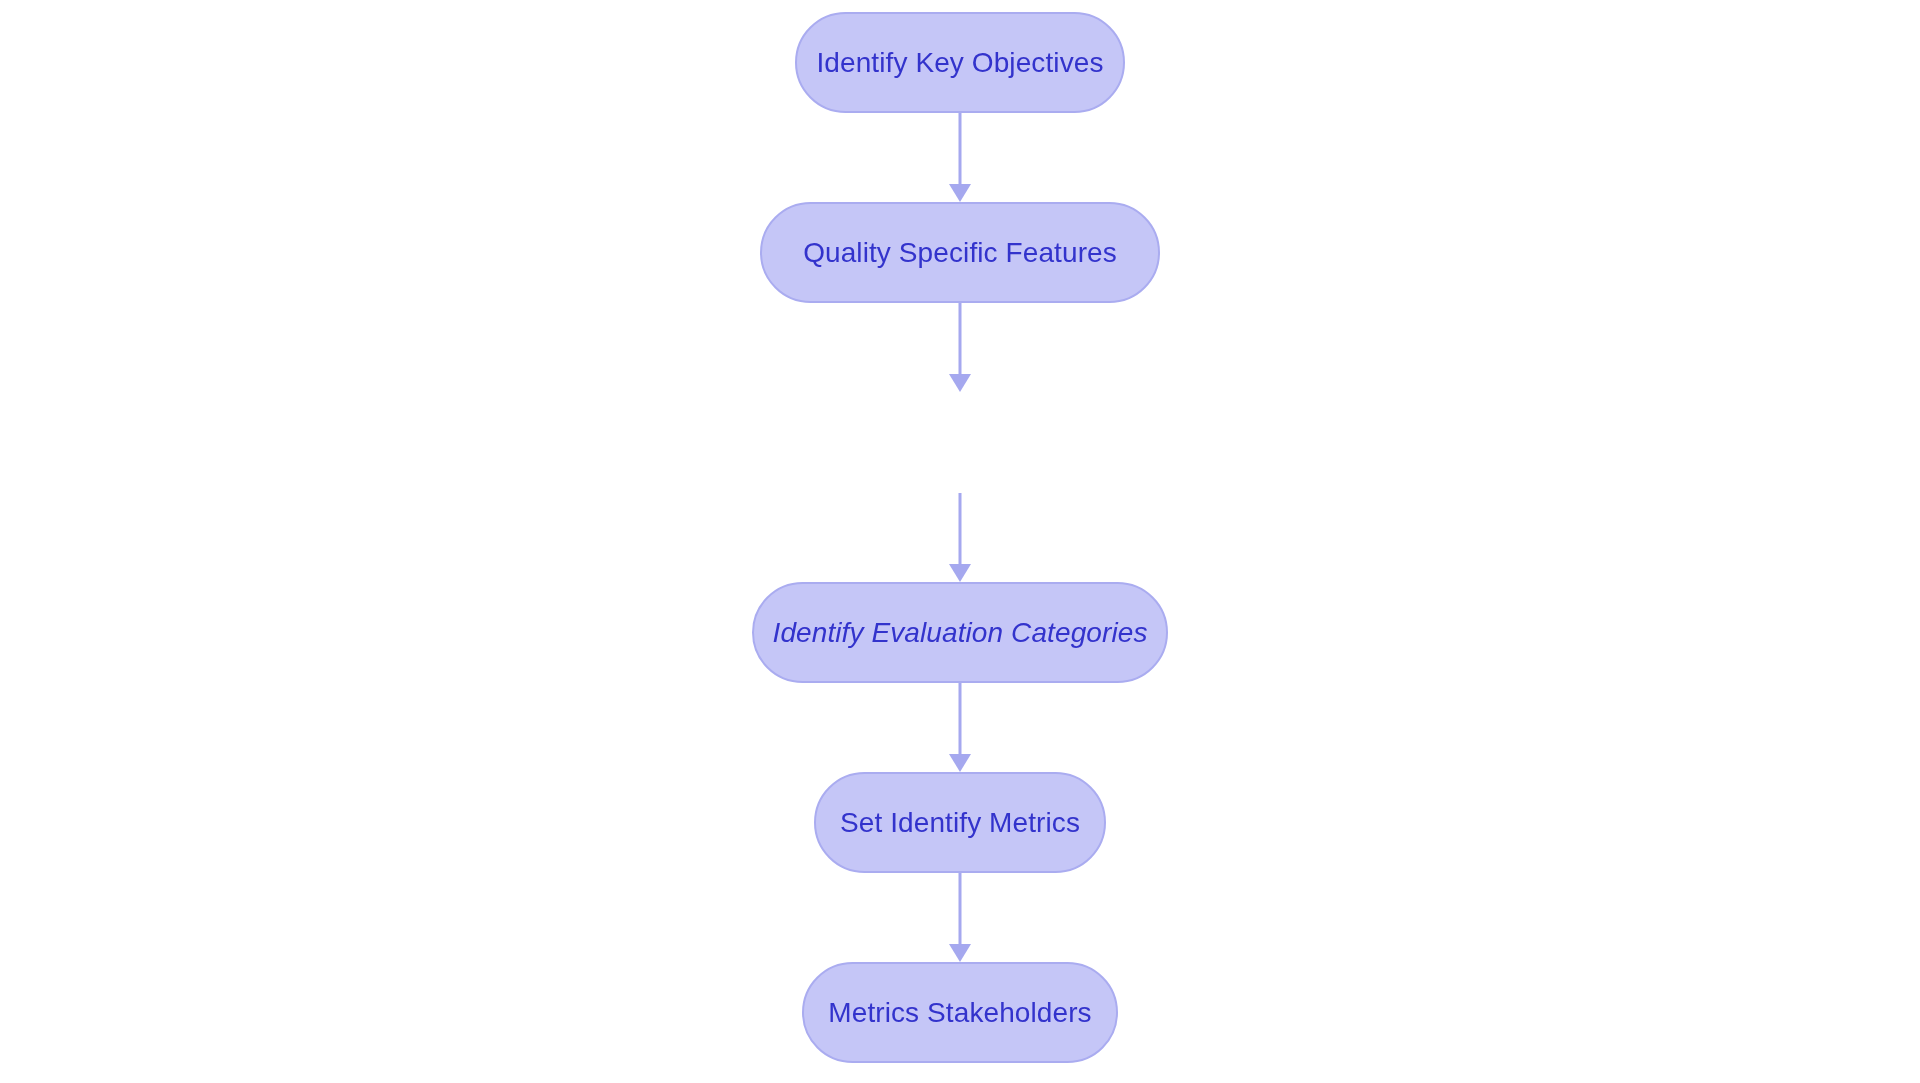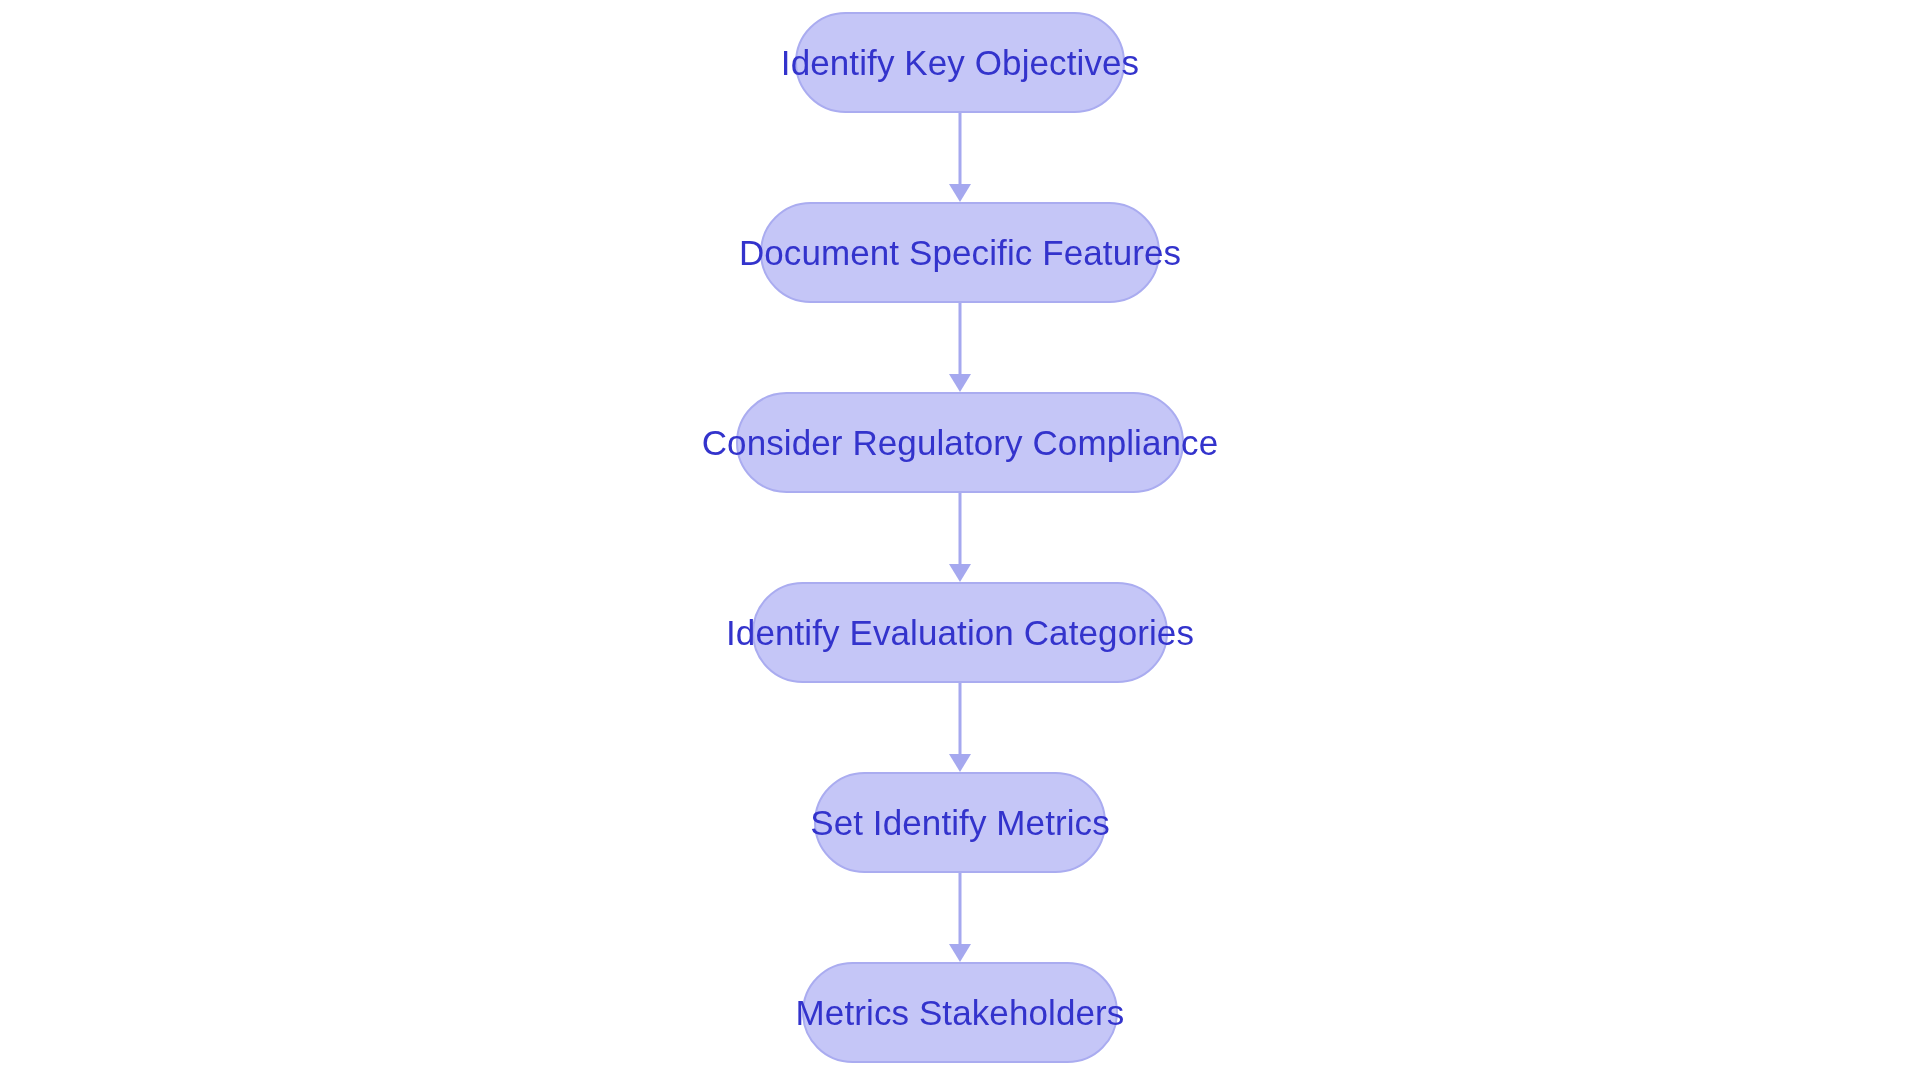--- a/index.html
+++ b/index.html
@@ -30,21 +30,21 @@
     border: 2px solid #aaacf0;
     background: #c5c6f7;
     border-radius: 52px;
     display: flex;
     align-items: center;
     justify-content: center;
     transform: translateX(-50%);
   }
   .flow-node-label {
     color: #3333cc;
-    font-size: 35px;
+    font-size: 28px;
     font-weight: 400;
     letter-spacing: 0.1px;
     line-height: 1;
     white-space: nowrap;
     user-select: none;
   }
 
   
   .flow-connector {
     position: absolute;
@@ -92,26 +92,23 @@
       <div class="connector-head" style="border-top-color: rgb(165, 168, 239);"></div>
     </div>
     <div class="flow-connector" style="left: 960px; top: 873px; height: 89px;">
       <div class="connector-line" style="height: 71px; background: rgb(165, 168, 239);"></div>
       <div class="connector-head" style="border-top-color: rgb(165, 168, 239);"></div>
     </div>
     <div class="flow-node" style="left: 960px; top: 12px; width: 330px; background: rgb(197, 198, 247); border-color: rgb(170, 172, 240);">
       <span class="flow-node-label" style="color: rgb(51, 51, 204);">Identify Key Objectives</span>
     </div>
     <div class="flow-node" style="left: 960px; top: 202px; width: 400px; background: rgb(197, 198, 247); border-color: rgb(170, 172, 240);">
-      <span class="flow-node-label" style="color: rgb(51, 51, 204);">Document Specific Features</span>
+      <span class="flow-node-label" style="color: rgb(51, 51, 204);">Quality Specific Features</span>
     </div>
-    <div class="flow-node" style="left: 960px; top: 392px; width: 448px; background: rgb(197, 198, 247); border-color: rgb(170, 172, 240);">
-      <span class="flow-node-label" style="color: rgb(51, 51, 204);">Consider Regulatory Compliance</span>
-    </div>
-    <div class="flow-node" style="left: 960px; top: 582px; width: 416px; background: rgb(197, 198, 247); border-color: rgb(170, 172, 240);">
+    <div class="flow-node" style="left: 960px; top: 582px; width: 416px; background: rgb(197, 198, 247); border-color: rgb(170, 172, 240); font-style: italic;">
       <span class="flow-node-label" style="color: rgb(51, 51, 204);">Identify Evaluation Categories</span>
     </div>
     <div class="flow-node" style="left: 960px; top: 772px; width: 292px; background: rgb(197, 198, 247); border-color: rgb(170, 172, 240);">
       <span class="flow-node-label" style="color: rgb(51, 51, 204);">Set Identify Metrics</span>
     </div>
     <div class="flow-node" style="left: 960px; top: 962px; width: 316px; background: rgb(197, 198, 247); border-color: rgb(170, 172, 240);">
       <span class="flow-node-label" style="color: rgb(51, 51, 204);">Metrics Stakeholders</span>
     </div>
   </div>
 

